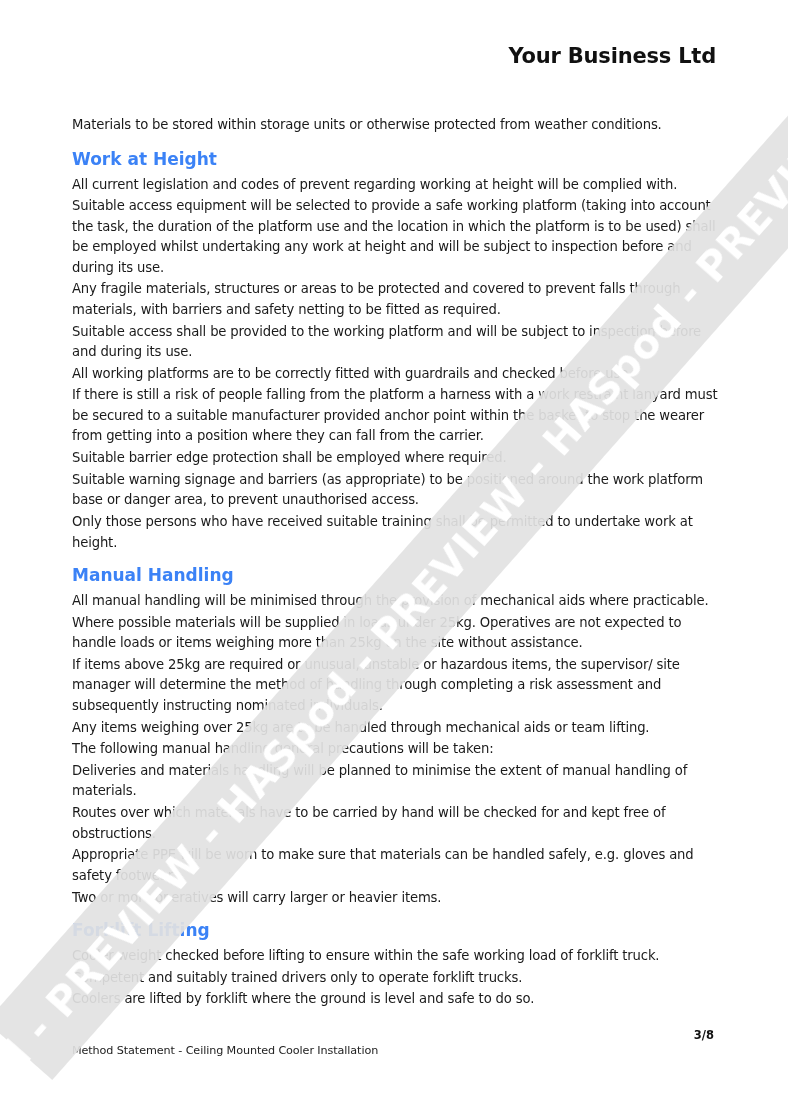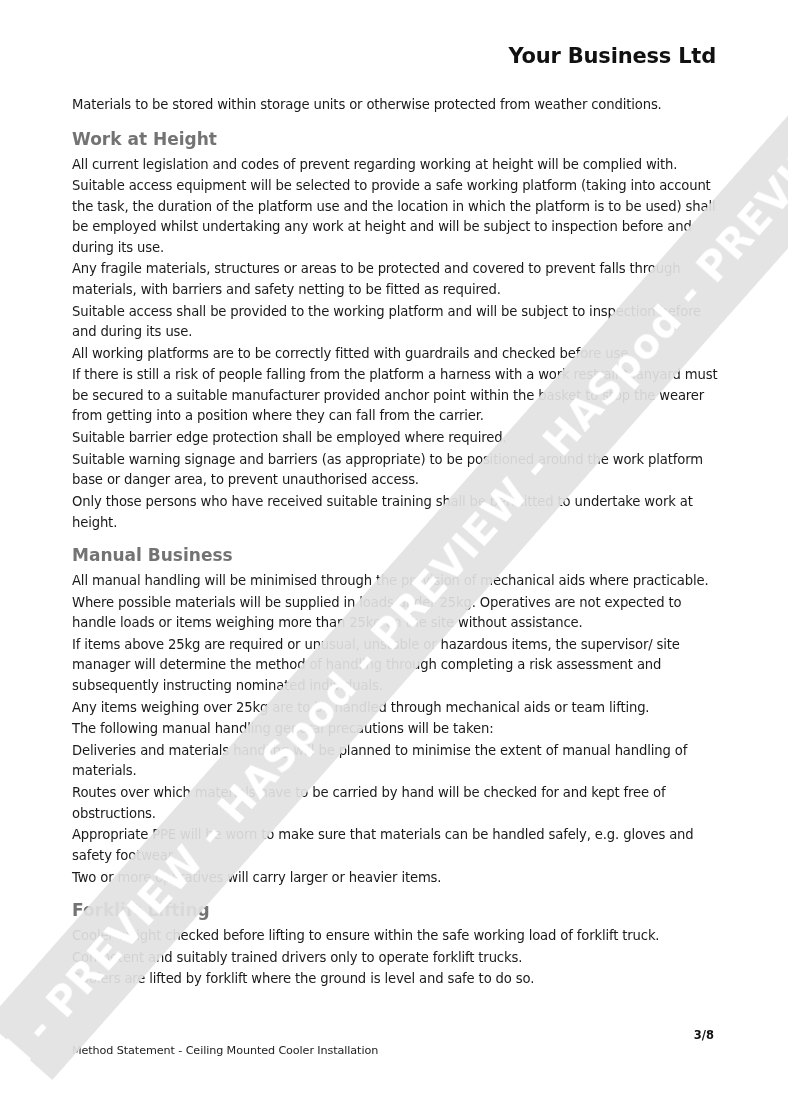--- a/index.html
+++ b/index.html
@@ -6,27 +6,27 @@
   body {
     width: 788px; height: 1114px; background: #ffffff; position: relative; overflow: hidden;
     font-family: "DejaVu Sans", sans-serif; color: #1a1a1a;
   }
   .page { position: absolute; left: 0; top: 0; width: 788px; height: 903px; }
   .company {
     position: absolute; right: 72px; top: 44px;
     font-family: "DejaVu Sans", sans-serif; font-weight: bold; font-size: 21px; color: #111;
     letter-spacing: -0.2px;
   }
-  .content { position: absolute; left: 72px; top: 95px; width: 650px; }
+  .content { position: absolute; left: 72px; top: 115px; width: 650px; }
   .p {
     font-size: 13.2px; line-height: 20.5px; margin: 0 0 1.2px 0; color: #1a1a1a;
     letter-spacing: -0.15px;
   }
   .h {
-    font-weight: bold; font-size: 17px; margin: 11px 0 5px 0; color: #737373; line-height: 22px;
+    font-weight: bold; font-size: 17px; margin: 11px 0 5px 0; color: #3b82f6; line-height: 22px;
   }
   .h.first { margin-top: 12px; }
   .footer-left {
     position: absolute; left: 72px; top: 1044px; font-size: 11.2px; color: #222;
     letter-spacing: -0.1px;
   }
   .footer-right {
     position: absolute; right: 74px; top: 1028px; font-size: 11.5px; font-weight: bold; color: #111;
   }
   .watermark {
@@ -58,21 +58,21 @@
       <p class="p">Any fragile materials, structures or areas to be protected and covered to prevent falls through materials, with barriers and safety netting to be fitted as required.</p>
       <p class="p">Suitable access shall be provided to the working platform and will be subject to inspection before and during its use.</p>
       <p class="p">All working platforms are to be correctly fitted with guardrails and checked before use.</p>
       <p class="p">If there is still a risk of people falling from the platform a harness with a work restraint lanyard must be secured to a suitable manufacturer provided anchor point within the basket to stop the wearer from getting into a position where they can fall from the carrier.</p>
       <p class="p">Suitable barrier edge protection shall be employed where required.</p>
       <p class="p">Suitable warning signage and barriers (as appropriate) to be positioned around the work platform base or danger area, to prevent unauthorised access.</p>
       <p class="p">Only those persons who have received suitable training shall be permitted to undertake work at height.</p>
     </div>
 
     <div>
-      <h2 class="h">Manual Business</h2>
+      <h2 class="h">Manual Handling</h2>
       <p class="p">All manual handling will be minimised through the provision of mechanical aids where practicable.</p>
       <p class="p">Where possible materials will be supplied in loads under 25kg. Operatives are not expected to handle loads or items weighing more than 25kg on the site without assistance.</p>
       <p class="p">If items above 25kg are required or unusual, unstable or hazardous items, the supervisor/ site manager will determine the method of handling through completing a risk assessment and subsequently instructing nominated individuals.</p>
       <p class="p">Any items weighing over 25kg are to be handled through mechanical aids or team lifting.</p>
       <p class="p">The following manual handling general precautions will be taken:</p>
       <p class="p">Deliveries and materials handling will be planned to minimise the extent of manual handling of materials.</p>
       <p class="p">Routes over which materials have to be carried by hand will be checked for and kept free of obstructions.</p>
       <p class="p">Appropriate PPE will be worn to make sure that materials can be handled safely, e.g. gloves and safety footwear.</p>
       <p class="p">Two or more operatives will carry larger or heavier items.</p>
     </div>

